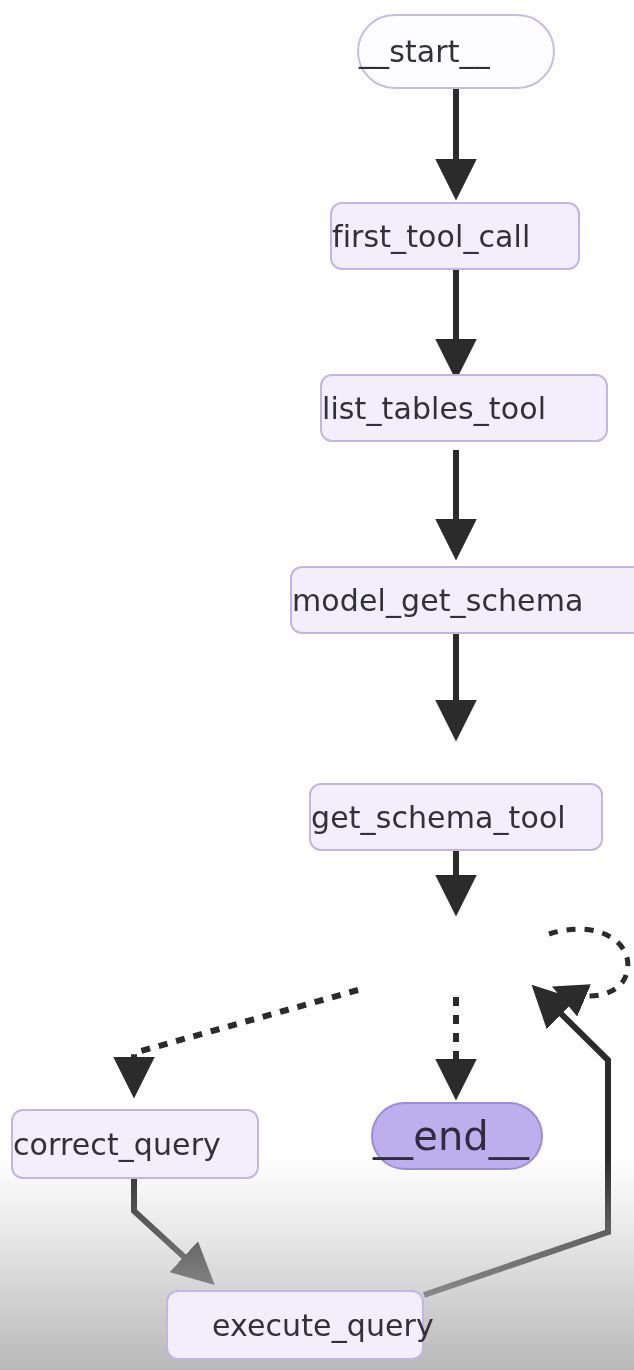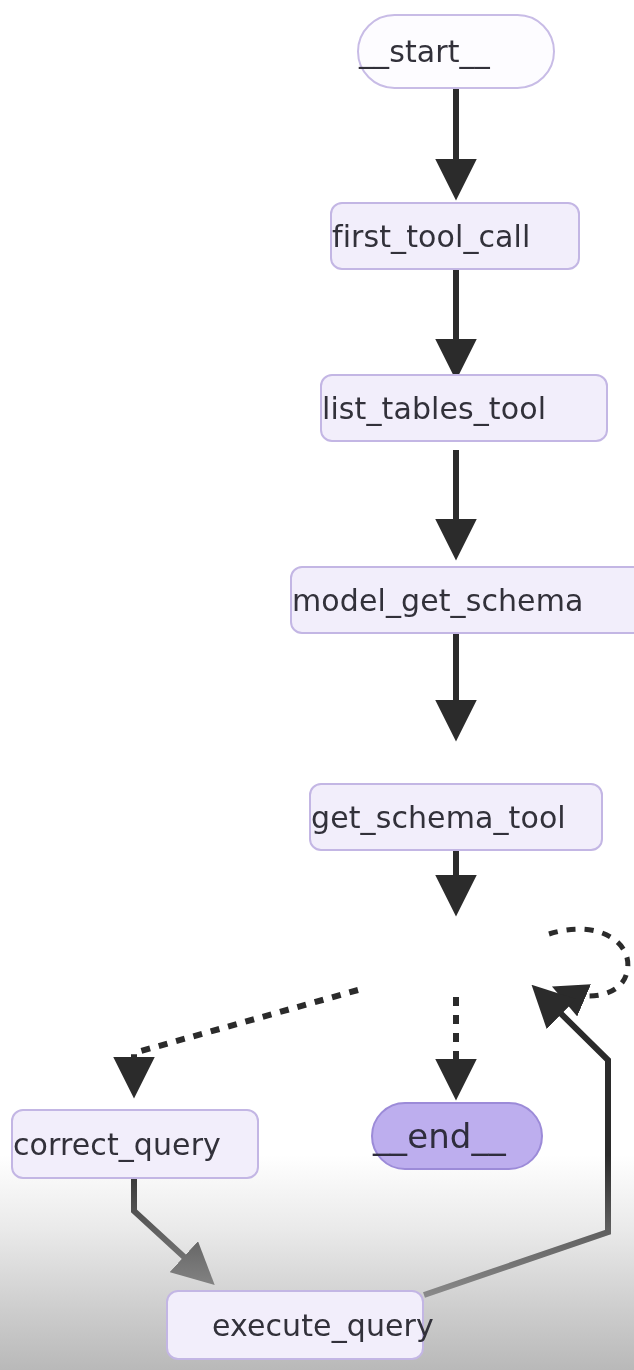--- a/index.html
+++ b/index.html
@@ -56,21 +56,21 @@
   .node-terminal-start {
     background: #fdfcff;
     border: 2px solid #c8bce6;
     border-radius: 40px;
     font-size: 30px;
   }
   .node-terminal-end {
     background: #bdaeee;
     border: 2px solid #9c8bd8;
     border-radius: 40px;
-    font-size: 34px;
+    font-size: 40px;
     color: #2f2d3d;
   }
 </style>
 </head>
 <body>
 
 <div id="canvas">
 
   <svg id="edges" viewBox="0 0 634 1370" xmlns="http://www.w3.org/2000/svg">
     <defs>

